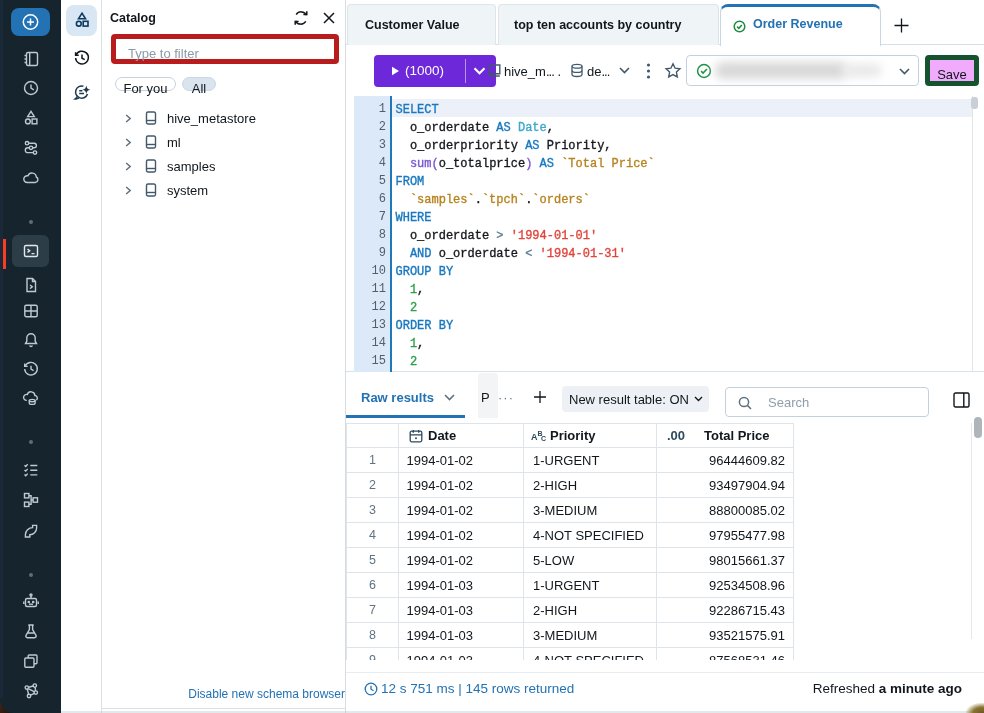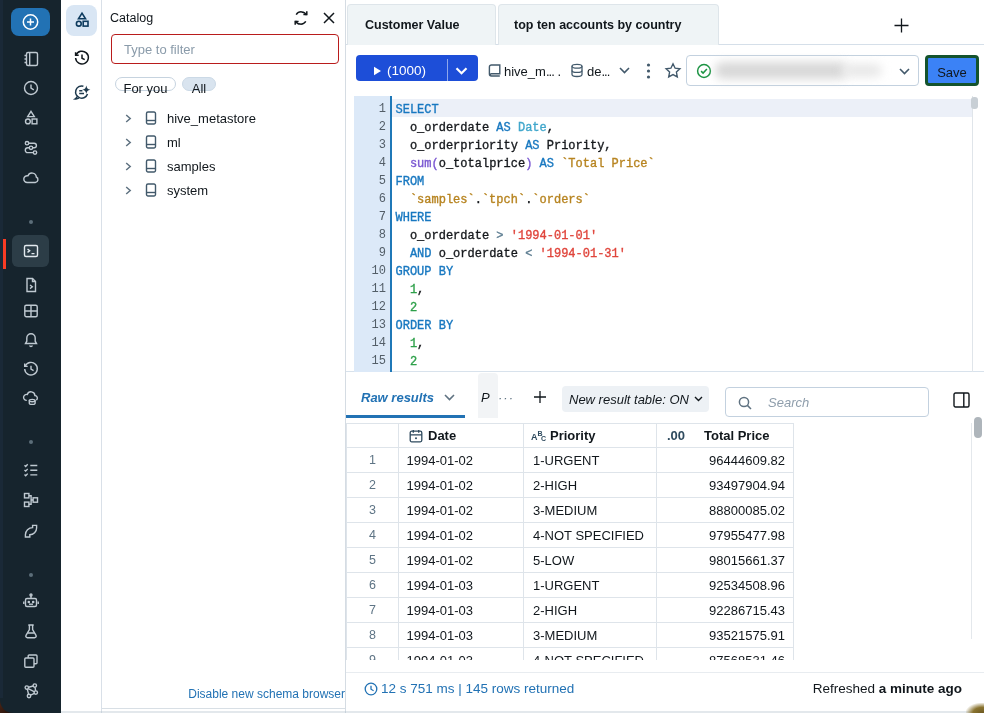--- a/index.html
+++ b/index.html
@@ -14,58 +14,58 @@
 #nav .red { position:absolute; left:3px; top:239px; width:3px; height:30px; background:#FA3C24; }
 #nav .plusbtn { position:absolute; left:11px; top:8px; width:39px; height:28px; background:#2272B4; border-radius:8px; }
 #nav .selbox { position:absolute; left:12px; top:235px; width:37px; height:32px; background:#2C3D47; border-radius:6px; }
 .nico { position:absolute; left:21px; width:20px; height:20px; }
 .ndot { position:absolute; left:29px; width:4px; height:4px; border-radius:2px; background:#5C6E79; }
 
 #subnav { position:absolute; left:61px; top:0; width:41px; height:713px; background:#fff; border-right:1px solid #D9E0E8; }
 #subnav .selbox { position:absolute; left:5px; top:5px; width:31px; height:31px; background:#D9E6F4; border-radius:8px; }
 
 #cat { position:absolute; left:102px; top:0; width:244px; height:713px; background:#fff; border-right:1px solid #D5DCE3; }
-#cat h1 { position:absolute; left:8px; top:11px; font-size:12.5px; font-weight:normal; color:#11171C; }
-#cat .filter { position:absolute; left:9px; top:34px; width:228px; height:30px; border:1px solid #b91c1c; border-radius:4px; }
+#cat h1 { position:absolute; left:8px; top:11px; font-size:12.5px; font-weight:bold; color:#11171C; }
+#cat .filter { position:absolute; left:9px; top:34px; width:228px; height:30px; border:5px solid #b91c1c; border-radius:4px; }
 #cat .filter span { position:absolute; left:12px; top:7px; font-size:13px; color:#8A9BAA; }
 .pill { position:absolute; top:77px; height:14px; border-radius:11px; font-size:13px; color:#11171C; line-height:21px; text-align:center; }
 .trow { position:absolute; left:0; width:243px; height:24px; }
 .trow .chev { position:absolute; left:22px; top:8px; }
 .trow .dbi { position:absolute; left:41px; top:4px; }
 .trow .lbl { position:absolute; left:65px; top:5px; font-size:13px; color:#11171C; }
 #cat .foot { position:absolute; left:0; top:687px; width:243px; text-align:right; font-size:12px; color:#2272B4; }
 
 #main { position:absolute; left:346px; top:0; width:638px; height:713px; background:#fff; }
 #tabbar { position:absolute; left:0; top:0; width:638px; height:45px; background:#fff; border-bottom:1px solid #D5DFE9; }
 .tab { position:absolute; top:4px; height:41px; background:#EFF4F6; border:1px solid #DEE5EA; border-bottom:none; border-radius:4px 4px 0 0; font-size:12.5px; font-weight:bold; color:#11171C; }
 .tab .txt { position:absolute; top:13px; white-space:nowrap; }
 #tab3 { position:absolute; top:4px; left:374px; width:161px; height:42px; background:#fff; border:1px solid #C9D6E3; border-bottom:none; border-top:3px solid #2272B4; border-radius:8px 8px 0 0; }
 #tab3 .txt { position:absolute; left:32px; top:10px; font-size:12.5px; font-weight:bold; color:#2272B4; white-space:nowrap; }
 
 #toolbar { position:absolute; left:0; top:46px; width:638px; height:50px; background:#fff; }
-#runbtn { position:absolute; left:10px; top:9px; width:122px; height:26px; background:#1d4ed8; border-radius:4px; }
+#runbtn { position:absolute; left:28px; top:9px; width:122px; height:32px; background:#6d28d9; border-radius:4px; }
 #runbtn .lab { position:absolute; left:41px; top:8px; color:#fff; font-size:13.5px; }
 #runbtn .div { position:absolute; left:91px; top:4px; width:1px; height:24px; background:rgba(255,255,255,0.5); }
 .tbtxt { position:absolute; top:18px; font-size:13px; color:#11171C; white-space:nowrap; }
 #whsel { position:absolute; left:340px; top:9px; width:233px; height:31px; border:1px solid #C3D1DF; border-radius:4px; background:#fff; }
-#savebtn { position:absolute; left:579px; top:9px; width:54px; height:31px; border:3px solid #14532d; border-radius:4px; background:#3b82f6; font-size:13px; color:#11171C; text-align:center; line-height:29px; }
+#savebtn { position:absolute; left:579px; top:9px; width:54px; height:31px; border:5px solid #14532d; border-radius:4px; background:#f0abfc; font-size:13px; color:#11171C; text-align:center; line-height:29px; }
 .blur1 { position:absolute; left:28px; top:6px; width:132px; height:17px; background:#D8D8D8; border-radius:8px; filter:blur(5px); }
 .blur2 { position:absolute; left:155px; top:8px; width:40px; height:13px; background:#E8E8E8; border-radius:7px; filter:blur(5px); }
 
 #editor { position:absolute; left:0; top:96px; width:638px; height:276px; background:#fff; border-bottom:1px solid #D8E2EC; }
 #gutter { position:absolute; left:8px; top:0; width:38px; height:276px; background:#DCE9F8; border-right:2px solid #1F78B8; }
 #gutter div { position:absolute; right:4px; width:30px; text-align:right; font-family:"Liberation Mono", monospace; font-size:12px; color:#535E68; margin-top:3.5px; }
 #activeline { position:absolute; left:46px; top:3px; width:580px; height:18px; background:#ECF0F8; }
 #code { position:absolute; left:49.5px; top:4.5px; font-family:"Liberation Mono", monospace; font-size:12px; line-height:18px; white-space:pre; color:#16191D; -webkit-text-stroke:0.35px; }
 .kw { color:#1878C0; } .ty { color:#41A7CC; } .fn { color:#7A57D1; }
 .st { color:#E0453C; } .bt { color:#B78420; } .nu { color:#2EA04A; } .op { color:#5E7E92; }
 #esb { position:absolute; left:626px; top:0; width:1px; height:276px; background:#E0E5EA; }
 #ethumb { position:absolute; left:625px; top:1px; width:7px; height:12px; background:#C8CFD5; border-radius:3px; }
 
-#rtools { position:absolute; left:0; top:372px; width:638px; height:51px; background:#fff;font-style:italic; }
+#rtools { position:absolute; left:0; top:372px; width:638px; height:51px; background:#fff; }
 #rtools .raw { position:absolute; left:15px; top:18px; font-size:13px; font-weight:bold; color:#2272B4; }
 #rtools .underline { position:absolute; left:0px; top:43px; width:119px; height:3px; background:#2272B4; }
 #rtools .ptab { position:absolute; left:135px; top:18px; font-size:13px; color:#11171C; }
 #rtools .dots { position:absolute; left:152px; top:18px; font-size:13px; color:#5F7281; letter-spacing:1px; }
 #rtools .pill2 { position:absolute; left:216px; top:14px; width:147px; height:26px; background:#EDF1F5; border-radius:4px; font-size:13px; color:#11171C; }
 #rtools .search { position:absolute; left:379px; top:15px; width:204px; height:30px; border:1px solid #C3D1DF; border-radius:4px; }
 #rtools .search span { position:absolute; left:32px; top:7px; font-size:13px; color:#8E9DAB;margin-left:10px; }
 
 #grid { position:absolute; left:0; top:423px; width:448px; height:237px; overflow:hidden; font-size:13px; color:#11171C; }
 #grid table { border-collapse:collapse; table-layout:fixed; width:447px; }
@@ -263,20 +263,27 @@
     <div style="position:absolute;left:0;top:708px;width:243px;height:1px;background:#D8DFE5;"></div>
   </div>
   <div id="main">
     <div id="tabbar">
       <div class="tab" style="left:1px;width:149px;">
           <span class="txt" style="left:17px">Customer Value</span>
         </div>
       <div class="tab" style="left:152px;width:221px;">
           <span class="txt" style="left:15px">top ten accounts by country</span>
         </div>
+      <div id="tab3">
+        <svg class="abs" style="left:12px;top:13px" width="13" height="13" viewBox="0 0 13 13" fill="none" stroke="#1C8C3F" stroke-width="1.5">
+            <circle cx="6.5" cy="6.5" r="5.3"></circle>
+            <path d="M4.1 6.6l1.7 1.7 3.1-3.4"></path>
+          </svg>
+        <span class="txt">Order Revenue</span>
+      </div>
       <svg class="abs" style="left:547px;top:17px" width="17" height="17" viewBox="0 0 17 17" stroke="#11171C" stroke-width="1.3" fill="none">
           <path d="M8.5 1.5v14M1.5 8.5h14"></path>
         </svg>
     </div>
     <div id="toolbar">
       <div id="runbtn">
         <svg class="abs" style="left:17px;top:11px" width="9" height="10" viewBox="0 0 9 10">
             <path d="M1 0.8l7 4.2-7 4.2z" fill="#fff"></path>
           </svg>
         <span class="lab" style="left:31px">(1000)</span>

